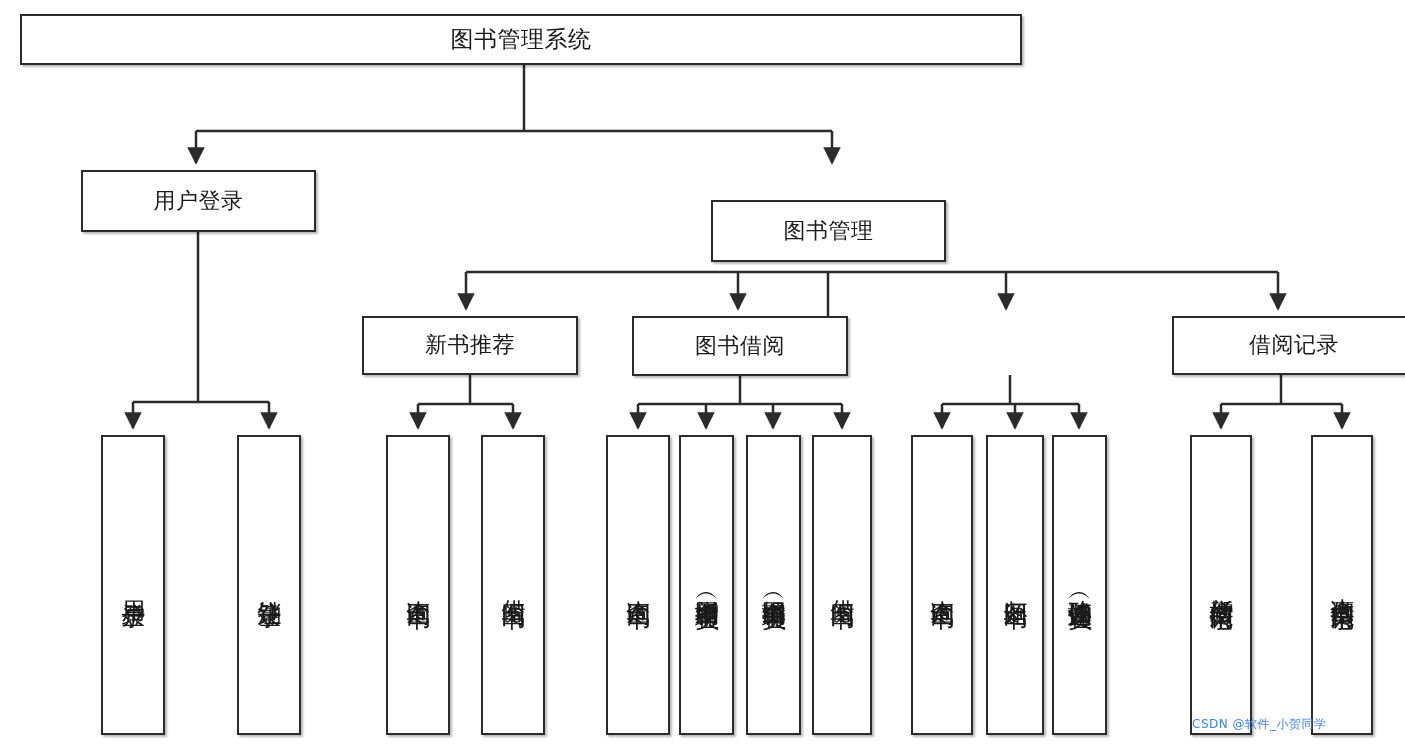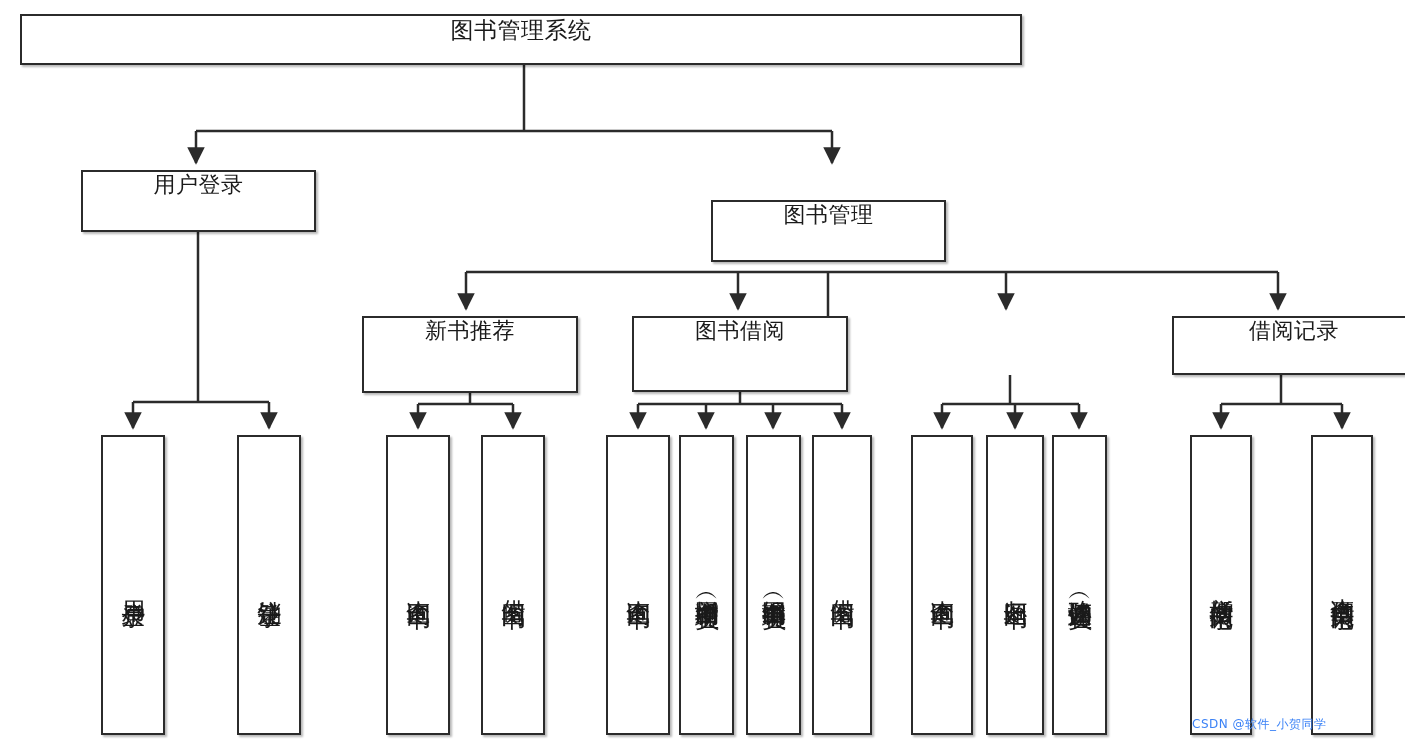--- a/index.html
+++ b/index.html
@@ -23,21 +23,21 @@
     height: 747px;
     pointer-events: none;
   }
   .node {
     position: absolute;
     box-sizing: border-box;
     background: #ffffff;
     border: 2.5px solid #2b2b2b;
     box-shadow: 2px 2px 2px rgba(0,0,0,0.28);
     display: flex;
-    align-items: flex-start;
+    align-items: center;
     justify-content: center;
     color: #1a1a1a;
     z-index: 2;
   }
   .node .label {
     display: block;
     text-align: center;
     line-height: 1.22;
     letter-spacing: 0.5px;
   }
@@ -133,24 +133,24 @@
     <span class="label">图书管理系统</span>
   </div>
 
   <div class="node horiz" style="left:81px;top:170px;width:235px;height:62px;">
     <span class="label">用户登录</span>
   </div>
   <div class="node horiz" style="left:711px;top:170px;width:235px;height:62px;margin-top:30px;">
     <span class="label">图书管理</span>
   </div>
 
-  <div class="node horiz" style="left:362px;top:316px;width:216px;height:77px;">
+  <div class="node horiz" style="left:362px;top:316px;width:216px;height:59px;">
     <span class="label">新书推荐</span>
   </div>
-  <div class="node horiz" style="left:632px;top:316px;width:216px;height:76px;">
+  <div class="node horiz" style="left:632px;top:316px;width:216px;height:60px;">
     <span class="label">图书借阅</span>
   </div>
   <div class="node horiz" style="left:1172px;top:316px;width:244px;height:59px;">
     <span class="label">借阅记录</span>
   </div>
 
   <div class="node vert" style="left:101px;top:435px;width:64px;height:300px;">
     <span class="label">用户登录</span>
   </div>
   <div class="node vert" style="left:237px;top:435px;width:64px;height:300px;">

